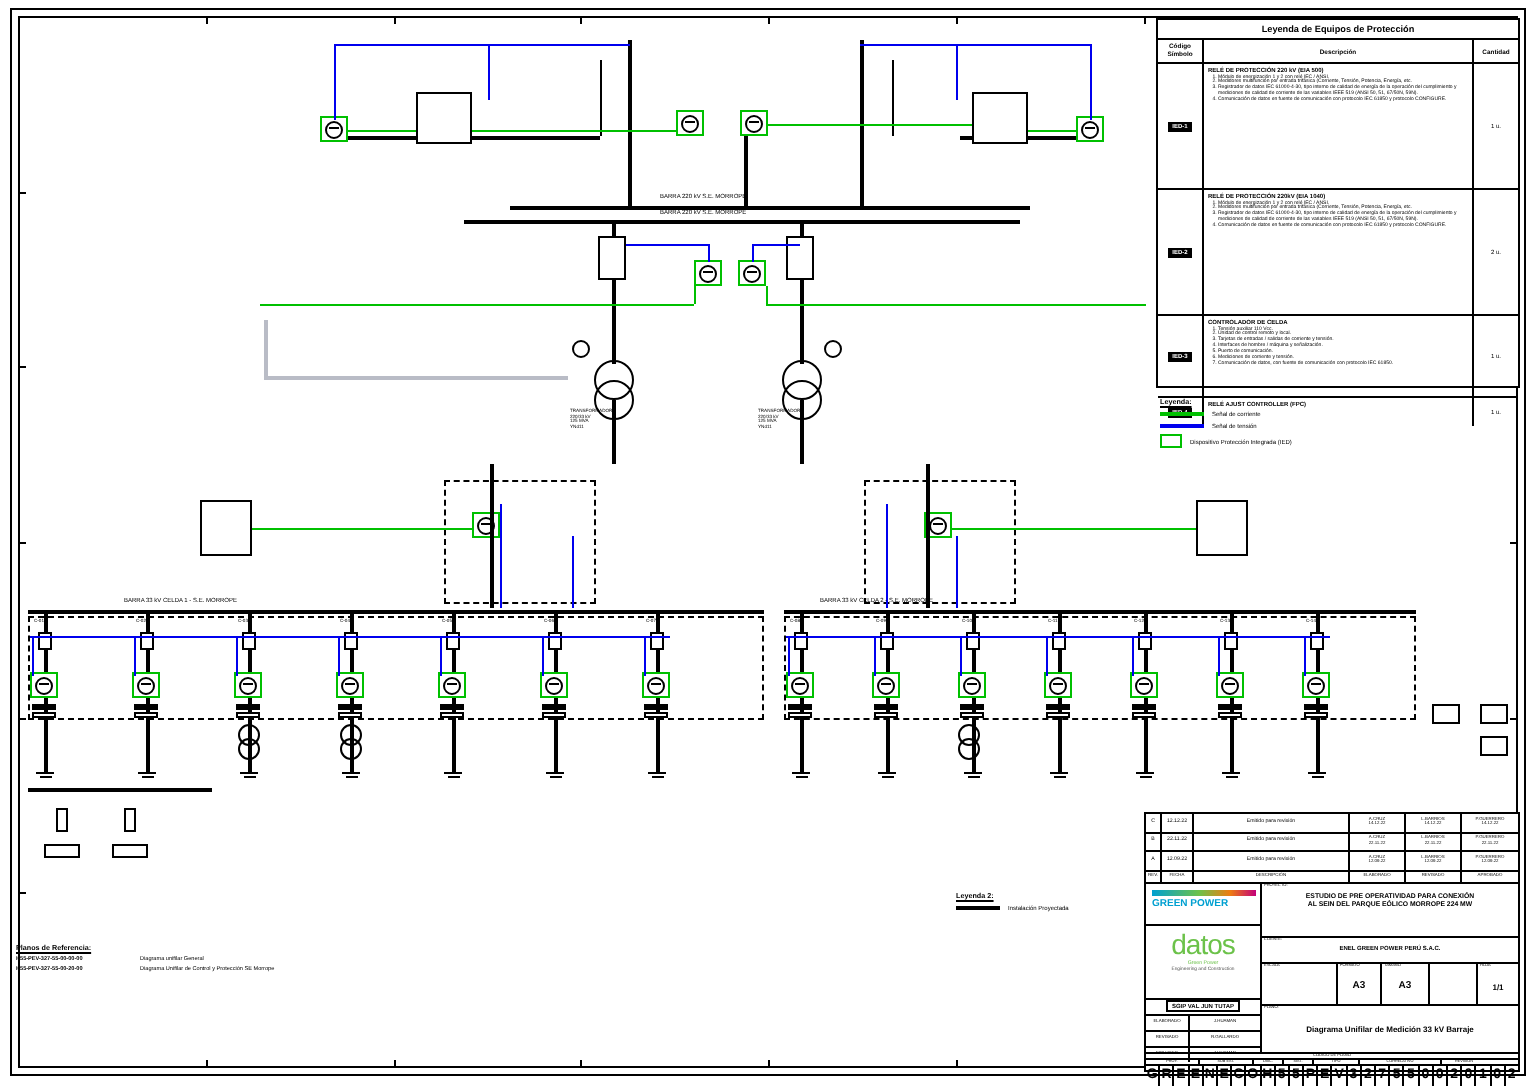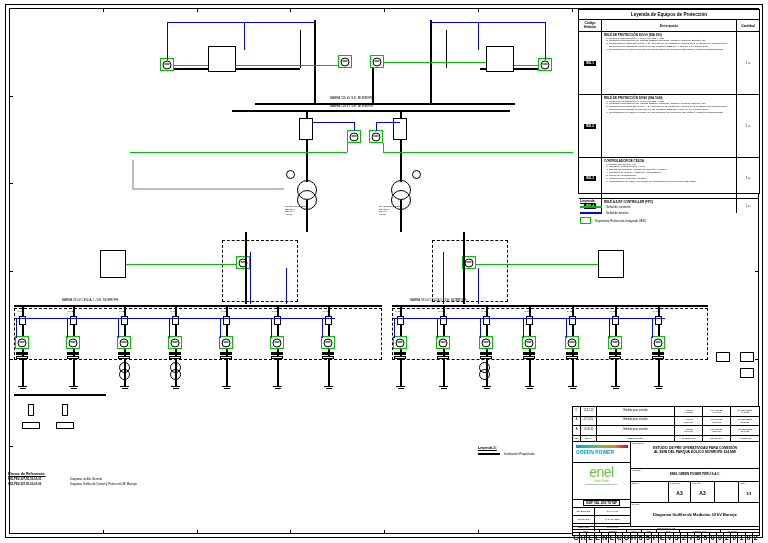--- a/index.html
+++ b/index.html
@@ -601,21 +601,21 @@
     </div>
 
     <div style="display:flex;height:84px;border-bottom:1px solid #000;">
 
       <div class="logo-cell">
         <div style="height:20px;border-bottom:1px solid #000;position:relative;">
           <div class="bar" style="position:absolute;left:3px;top:3px;width:52px;height:3px;"></div>
           <div style="position:absolute;left:3px;top:7px;font-size:5px;font-weight:bold;color:#00a0d1;">GREEN POWER</div>
         </div>
         <div style="height:34px;border-bottom:1px solid #000;padding-top:2px;">
-          <div class="enel"><span class="enel-g">enel</span></div>
+          <div class="enel"><span class="enel-g">datos</span></div>
           <div class="ctr" style="font-size:2.6px;color:#6cc24a;">Green Power</div>
           <div class="ctr" style="font-size:2.4px;color:#555;">Engineering and Construction</div>
         </div>
         <div style="height:7px;border-bottom:1px solid #000;display:flex;align-items:center;justify-content:center;">
           <div style="font-size:3px;font-weight:bold;border:1px solid #000;padding:0 2px;">SGIP VAL JUN TUTAP</div>
         </div>
         <div style="display:flex;height:7px;border-bottom:1px solid #000;font-size:2.2px;">
           <div class="tbc" style="width:22px;">ELABORADO</div>
           <div class="tbc" style="flex:1;border-right:none;">J.HUAMAN</div>
         </div>

